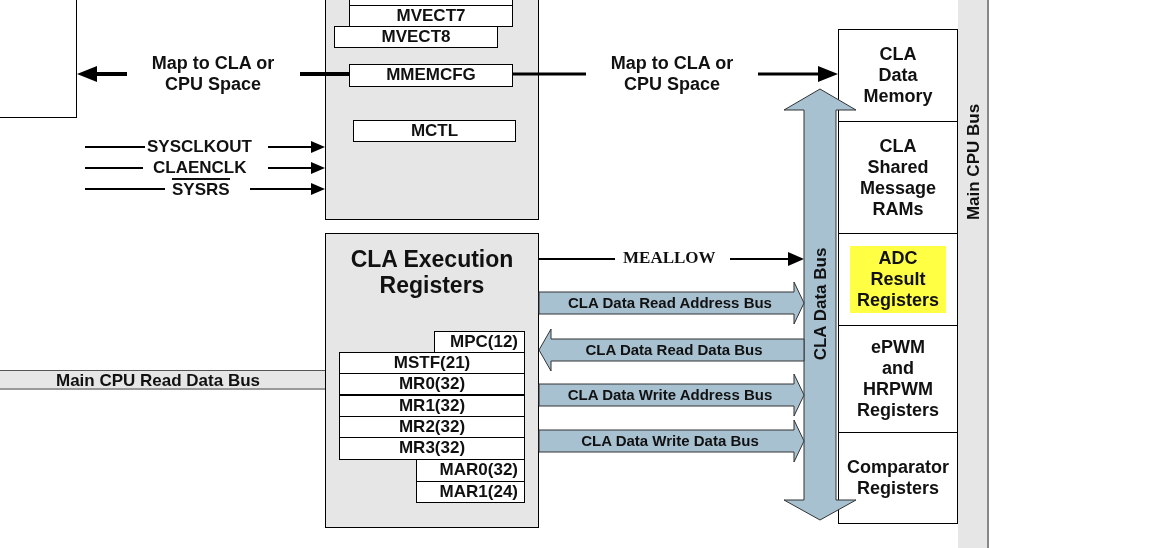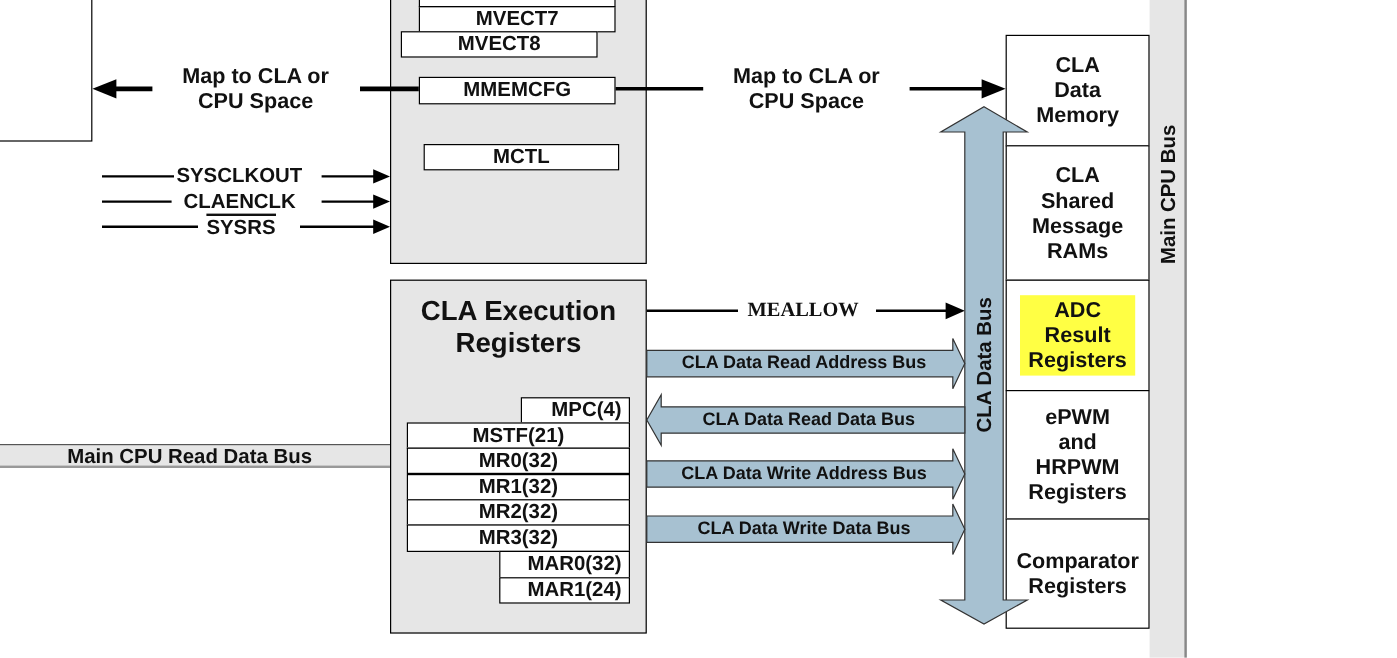--- a/index.html
+++ b/index.html
@@ -31,21 +31,21 @@
 <div class="reg" style="left:349px; top:5px; width:164px; height:22px;">MVECT7</div>
 <div class="reg" style="left:334px; top:26px; width:164px; height:22px;">MVECT8</div>
 <div class="reg" style="left:349px; top:64px; width:164px; height:23px;">MMEMCFG</div>
 <div class="reg" style="left:353px; top:120px; width:163px; height:22px;">MCTL</div>
 <div class="box white" style="left:349px; top:-4px; width:164px; height:10px;"></div>
 
 <div class="box gray" style="left:325px; top:233px; width:214px; height:295px;"></div>
 <div class="lbl" style="left:325px; top:246px; width:214px; font-size:23px; line-height:26px;">CLA Execution</div>
 <div class="lbl" style="left:325px; top:272px; width:214px; font-size:23px; line-height:26px;">Registers</div>
 
-<div class="reg" style="left:434px; top:331px; width:91px; height:22px; text-align:right; padding-right:6px;">MPC(4)</div>
+<div class="reg" style="left:434px; top:331px; width:91px; height:22px; text-align:right; padding-right:6px;">MPC(12)</div>
 <div class="reg" style="left:339px; top:352px; width:186px; height:22px;">MSTF(21)</div>
 <div class="reg" style="left:339px; top:373px; width:186px; height:22px;">MR0(32)</div>
 <div class="reg" style="left:339px; top:395px; width:186px; height:22px;">MR1(32)</div>
 <div class="reg" style="left:339px; top:416px; width:186px; height:22px;">MR2(32)</div>
 <div class="reg" style="left:339px; top:437px; width:186px; height:23px;">MR3(32)</div>
 <div class="reg" style="left:416px; top:459px; width:109px; height:39px; text-align:right; padding-right:6px;">MAR0(32)</div>
 <div class="reg" style="left:416px; top:481px; width:109px; height:22px; text-align:right; padding-right:6px;">MAR1(24)</div>
 
 <div class="abs" style="left:958px; top:0; width:31px; height:548px; background:#e6e6e6; border-right:2px solid #888; box-sizing:border-box;"></div>
 <div class="abs" style="left:974px; top:162px; width:160px; font-size:17px; line-height:20px; text-align:center; transform:translate(-50%,-50%) rotate(-90deg);">Main CPU Bus</div>

